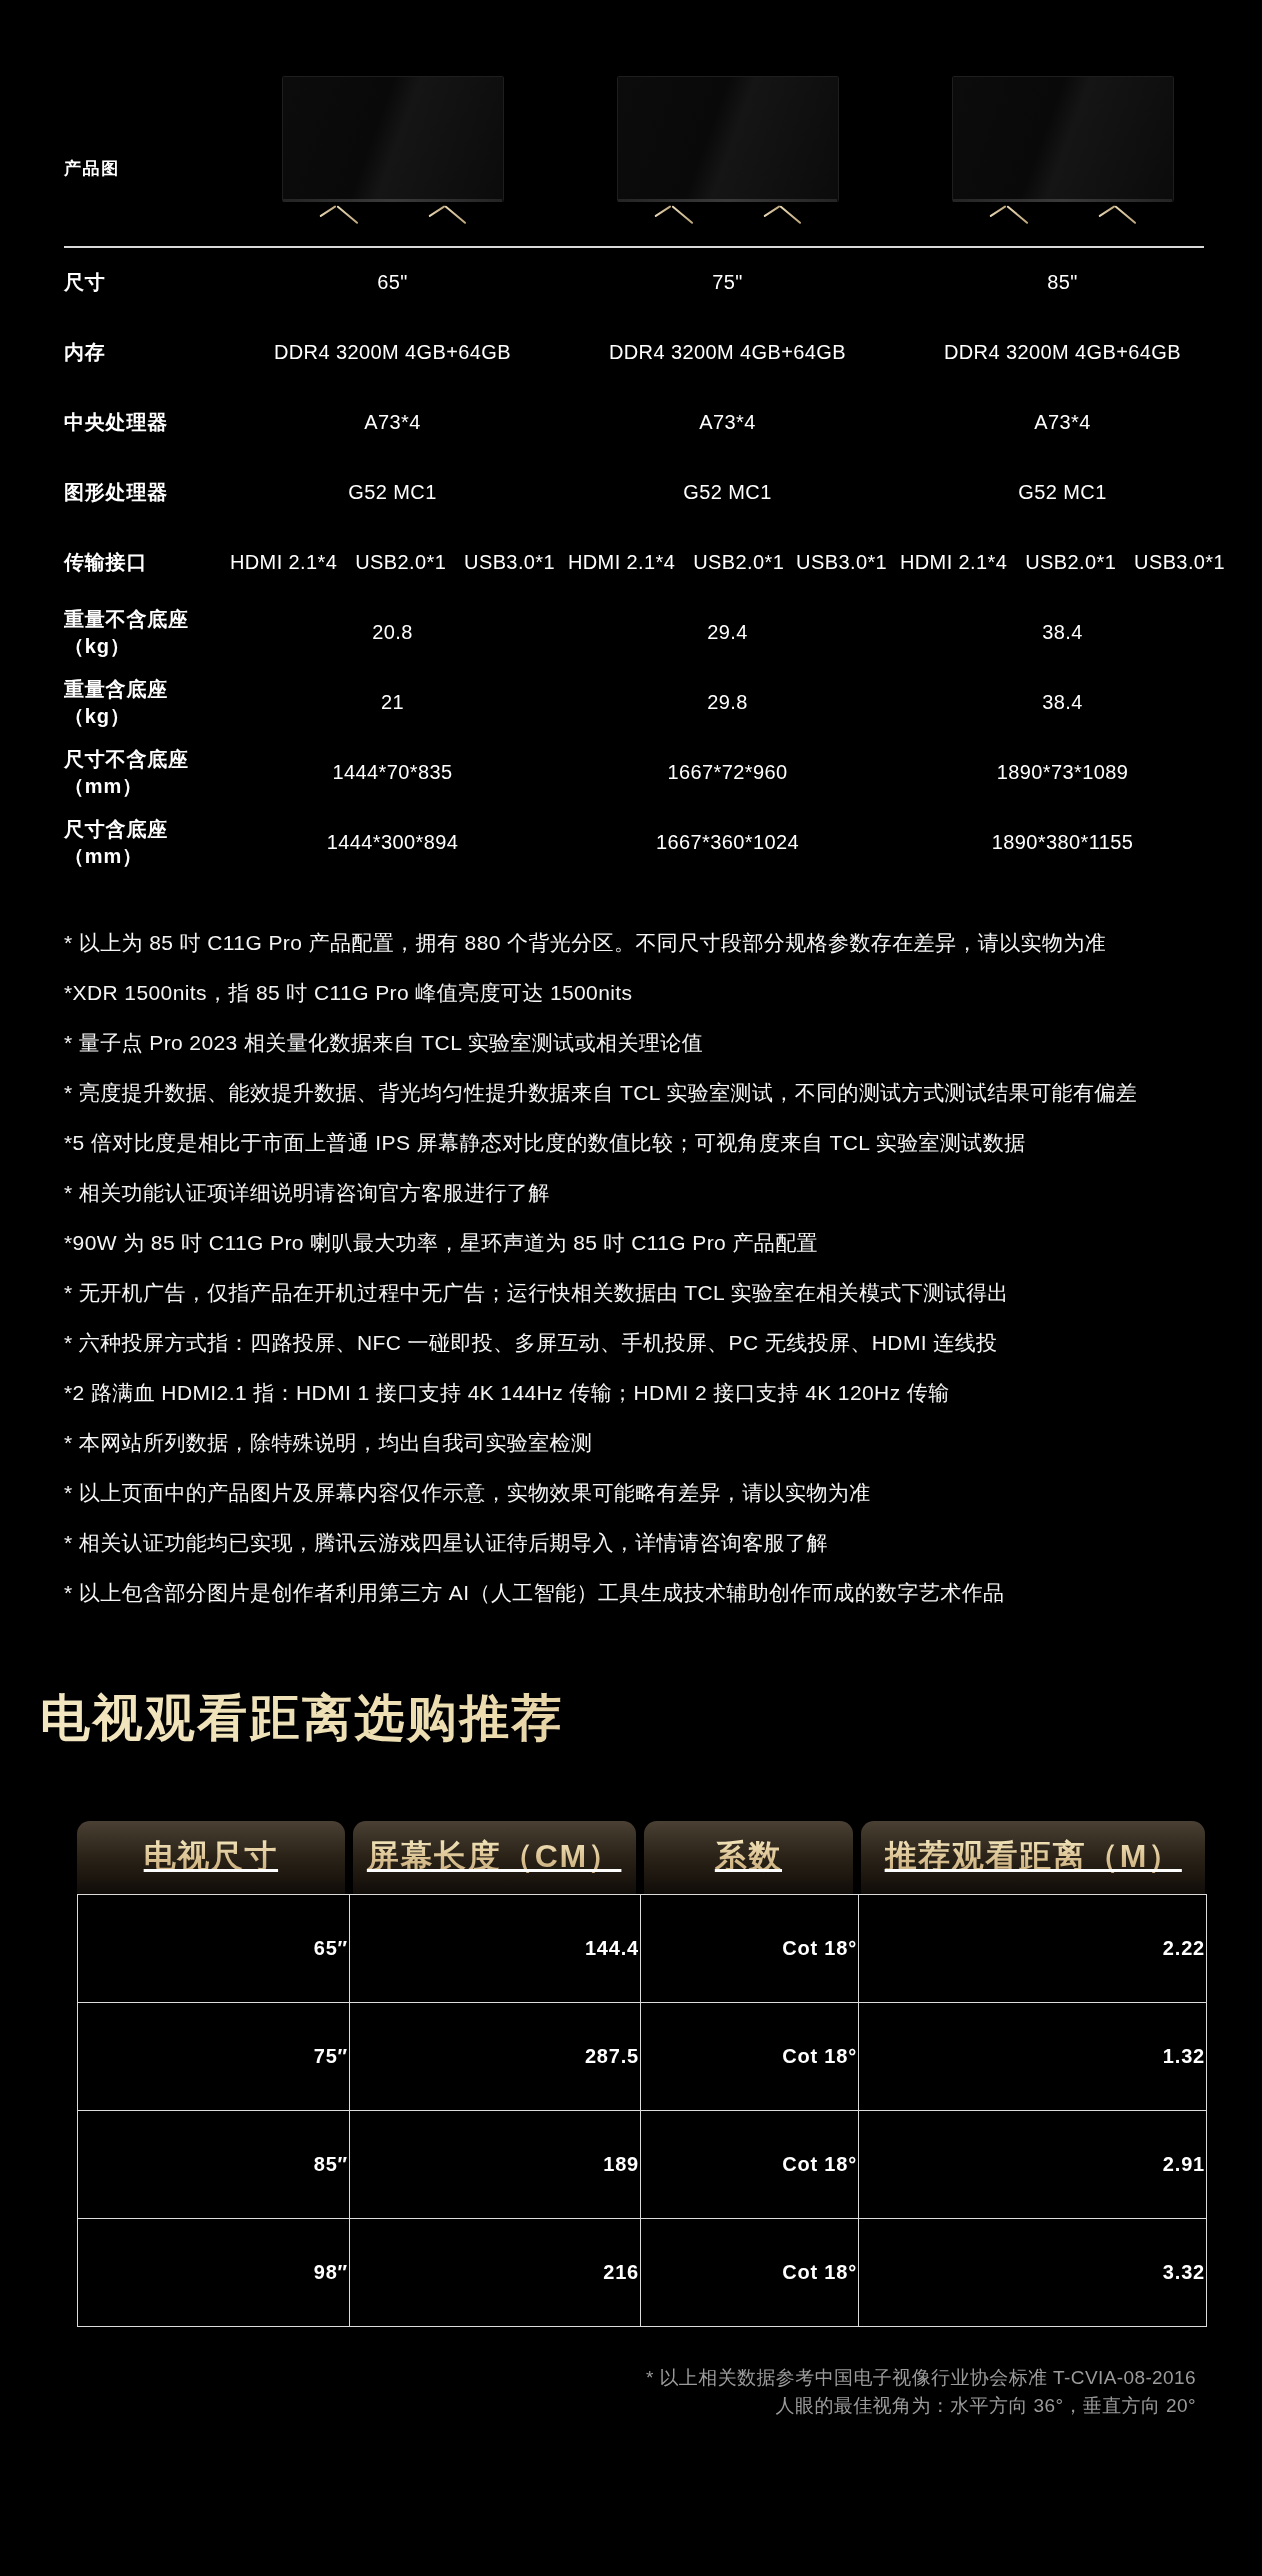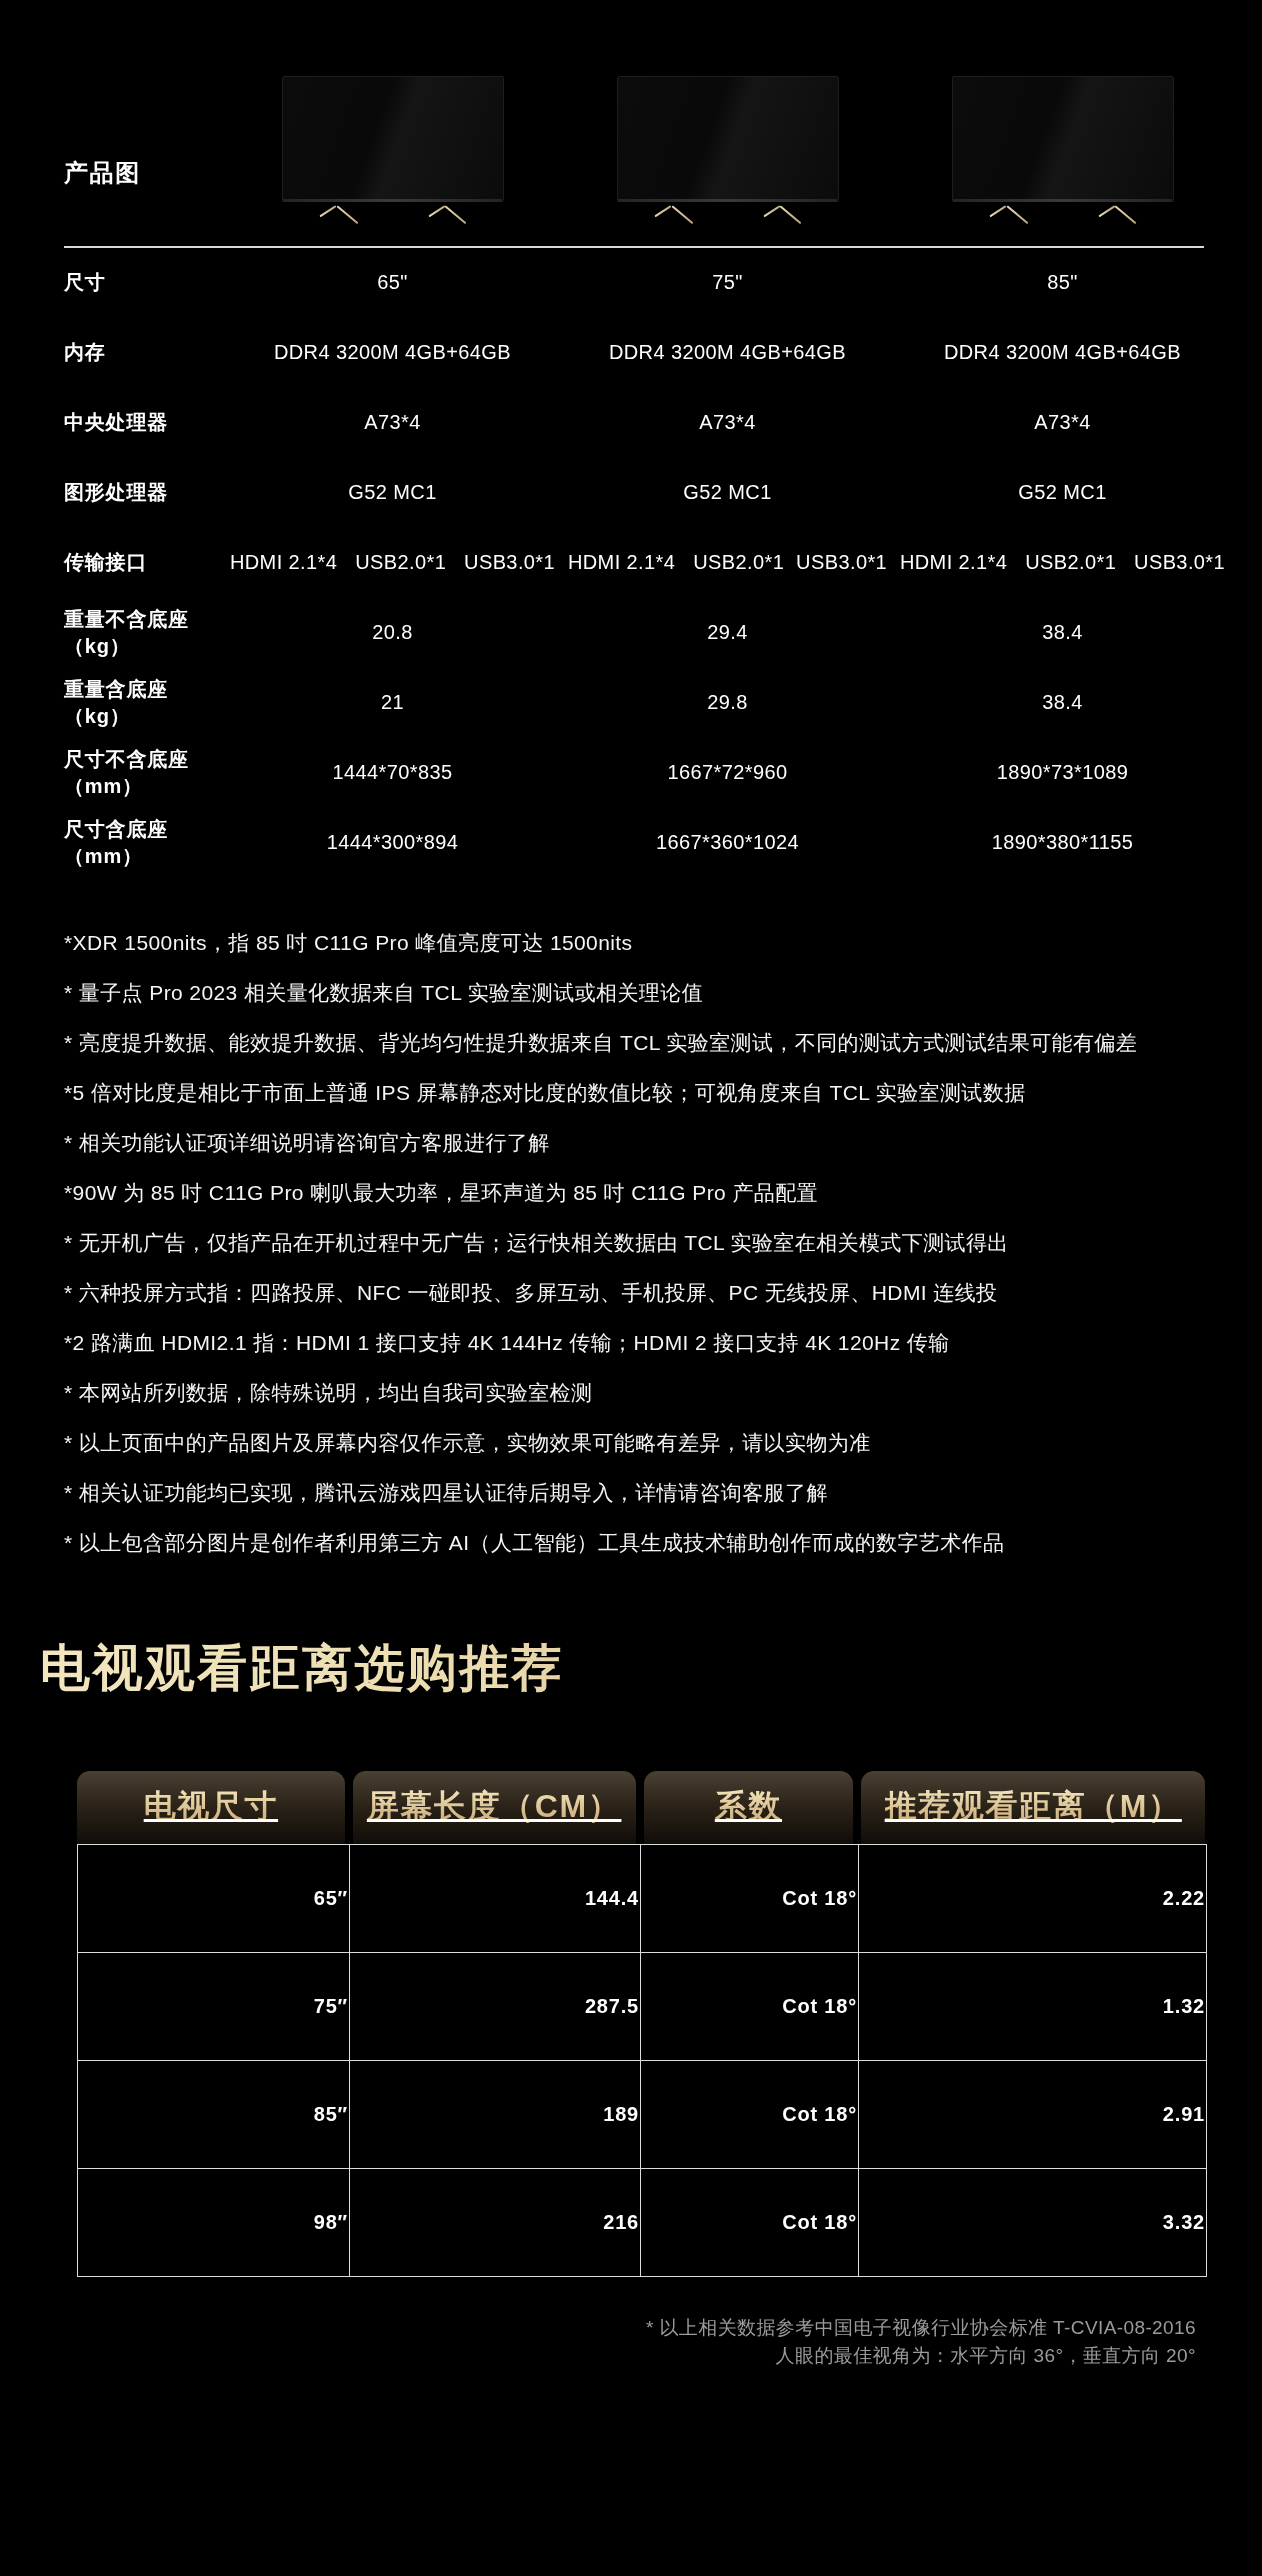--- a/index.html
+++ b/index.html
@@ -4,21 +4,21 @@
 <style>
   html,body{margin:0;padding:0;}
   body{
     width:1262px;height:2576px;
     background:#000;color:#fff;
     font-family:"Liberation Sans","DejaVu Sans",sans-serif;
     overflow:hidden;position:relative;
   }
   
   .gallery{position:relative;height:220px;}
-  .gallery-label{position:absolute;left:64px;top:157px;font-size:24px;font-weight:700;letter-spacing:1.6px;}
+  .gallery-label{position:absolute;left:64px;top:157px;font-size:17px;font-weight:700;letter-spacing:1.6px;}
   .tv-row{display:flex;padding:76px 32px 0 225px;}
   .tv-col{flex:1;display:flex;justify-content:center;}
   .tv{position:relative;width:222px;height:126px;}
   .tv-screen{
     position:absolute;inset:0;
     background:linear-gradient(110deg,#0c0c0c 0%,#090909 42%,#151515 52%,#0b0b0b 100%);
     border:0.8px solid #1e1e1e;border-radius:1.6px;
   }
   .tv-chin{position:absolute;left:1.6px;right:1.6px;bottom:0;height:3.2px;background:linear-gradient(90deg,#242424,#3a3a3a,#242424);}
   .foot{position:absolute;bottom:-17.6px;width:51px;height:19px;}
@@ -192,20 +192,21 @@
     <div class="spec-label">尺寸含底座（mm）</div>
     <div class="spec-vals">
       <div class="spec-val">1444*300*894</div>
       <div class="spec-val">1667*360*1024</div>
       <div class="spec-val">1890*380*1155</div>
     </div>
   </div>
 </section>
 
 <section class="notes">
+  <p>* 以上为 85 吋 C11G Pro 产品配置，拥有 880 个背光分区。不同尺寸段部分规格参数存在差异，请以实物为准</p>
   <p>*XDR 1500nits，指 85 吋 C11G Pro 峰值亮度可达 1500nits</p>
   <p>* 量子点 Pro 2023 相关量化数据来自 TCL 实验室测试或相关理论值</p>
   <p>* 亮度提升数据、能效提升数据、背光均匀性提升数据来自 TCL 实验室测试，不同的测试方式测试结果可能有偏差</p>
   <p>*5 倍对比度是相比于市面上普通 IPS 屏幕静态对比度的数值比较；可视角度来自 TCL 实验室测试数据</p>
   <p>* 相关功能认证项详细说明请咨询官方客服进行了解</p>
   <p>*90W 为 85 吋 C11G Pro 喇叭最大功率，星环声道为 85 吋 C11G Pro 产品配置</p>
   <p>* 无开机广告，仅指产品在开机过程中无广告；运行快相关数据由 TCL 实验室在相关模式下测试得出</p>
   <p>* 六种投屏方式指：四路投屏、NFC 一碰即投、多屏互动、手机投屏、PC 无线投屏、HDMI 连线投</p>
   <p>*2 路满血 HDMI2.1 指：HDMI 1 接口支持 4K 144Hz 传输；HDMI 2 接口支持 4K 120Hz 传输</p>
   <p>* 本网站所列数据，除特殊说明，均出自我司实验室检测</p>

